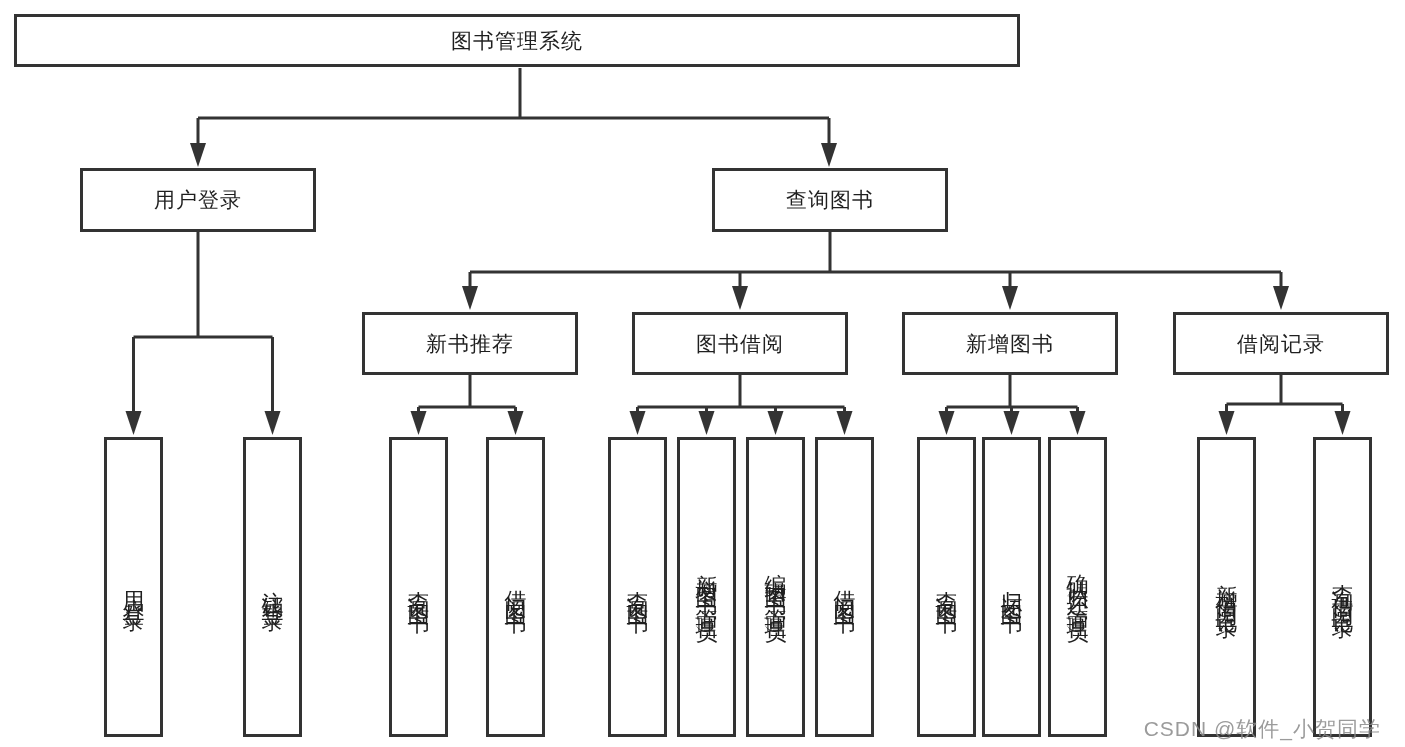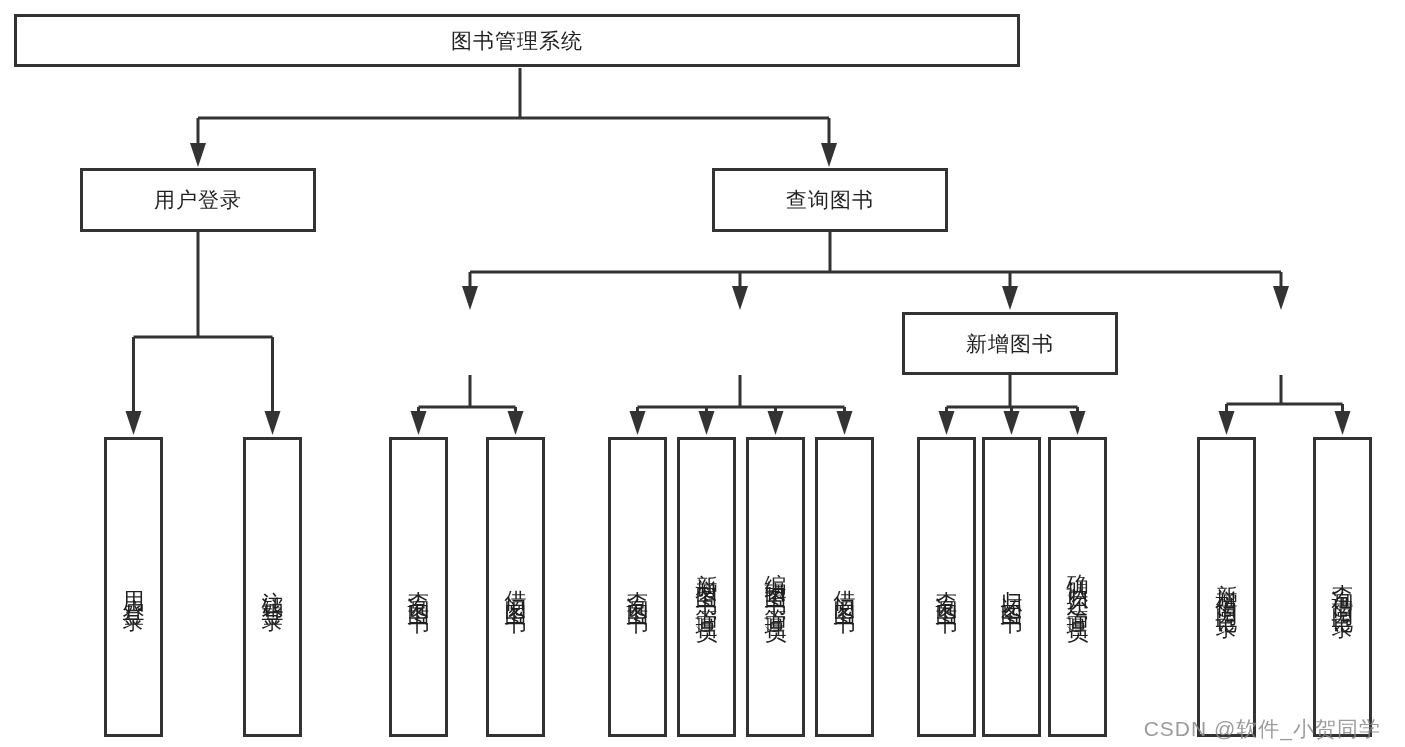--- a/index.html
+++ b/index.html
@@ -114,22 +114,31 @@
     <span>图书管理系统</span>
   </div>
 
   <div class="node" style="left:80px;top:168px;width:236px;height:64px">
     <span>用户登录</span>
   </div>
   <div class="node" style="left:712px;top:168px;width:236px;height:64px">
     <span>查询图书</span>
   </div>
 
+  <div class="node" style="left:362px;top:312px;width:216px;height:63px">
+    <span>新书推荐</span>
+  </div>
+  <div class="node" style="left:632px;top:312px;width:216px;height:63px">
+    <span>图书借阅</span>
+  </div>
   <div class="node" style="left:902px;top:312px;width:216px;height:63px">
     <span>新增图书</span>
+  </div>
+  <div class="node" style="left:1173px;top:312px;width:216px;height:63px">
+    <span>借阅记录</span>
   </div>
 
   <div class="leaf" style="left:104px">
     <span class="lbl">用户登录</span>
   </div>
   <div class="leaf" style="left:243px">
     <span class="lbl">注销登录</span>
   </div>
 
   <div class="leaf" style="left:389px">

